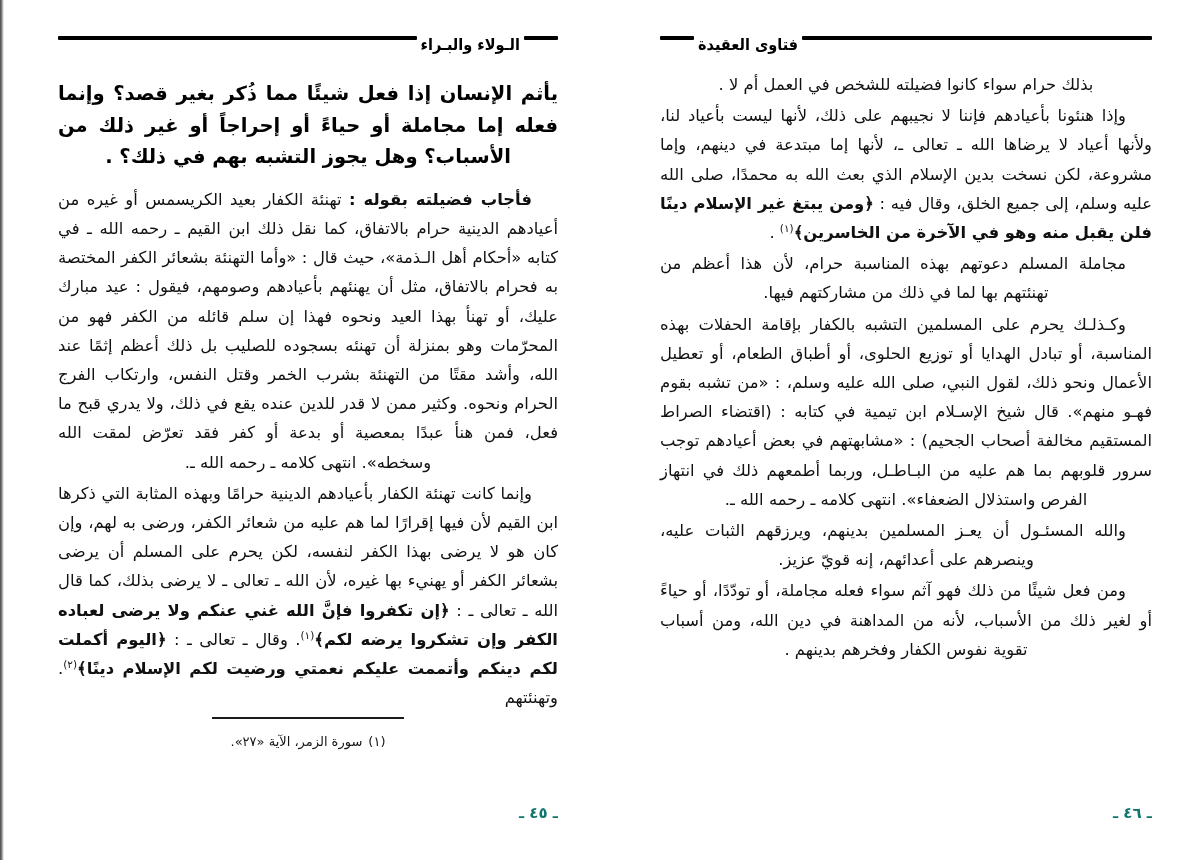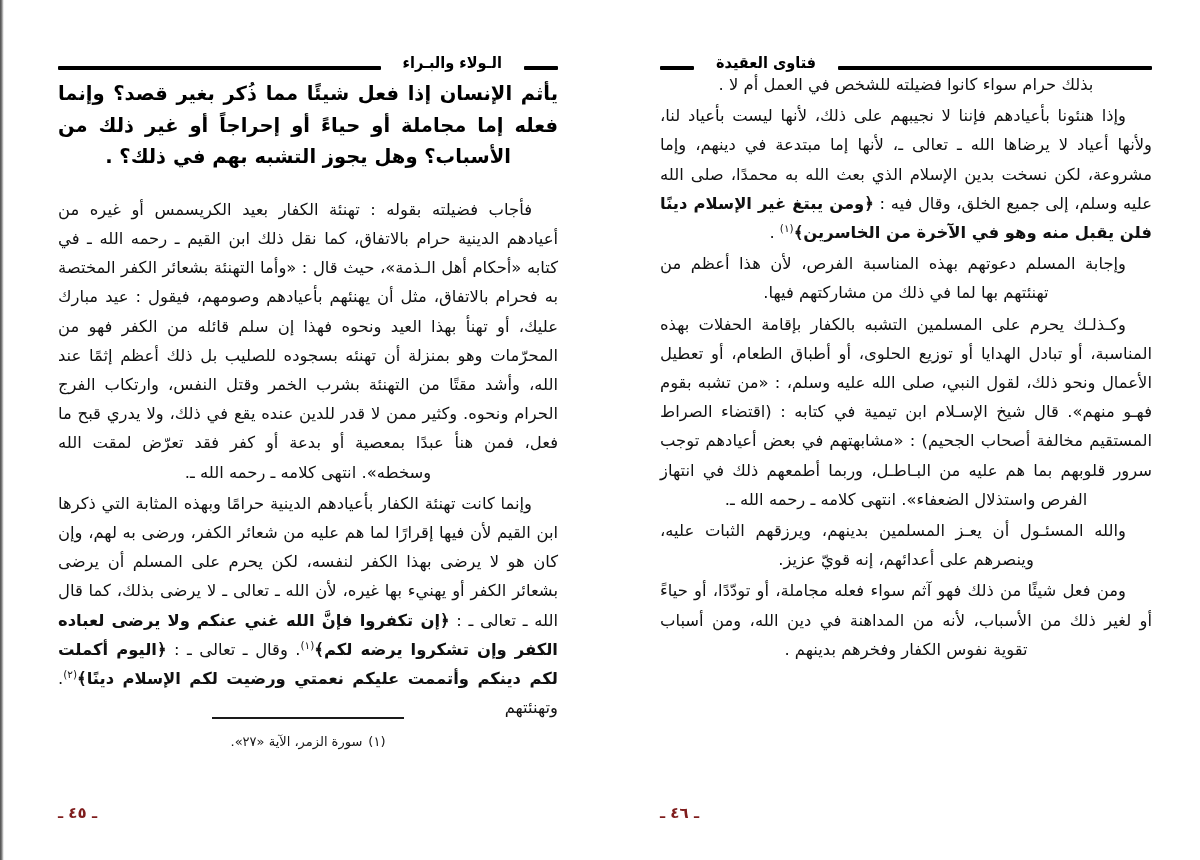--- a/index.html
+++ b/index.html
@@ -43,22 +43,22 @@
 
   .page-left  { left: 58px;  width: 500px; }
   .page-right { left: 660px; width: 492px; }
 
   
   .running-header {
     position: relative;
     height: 34px;
     margin-top: 36px;
     display: flex;
-    align-items: flex-end;
-    gap: 22px;
+    align-items: flex-start;
+    gap: 4px;
   }
 
   .hdr-title {
     font-family: "DejaVu Sans", sans-serif;
     font-weight: bold;
     font-size: 14.5px;
     letter-spacing: -0.3px;
     white-space: nowrap;
     color: #000;
     transform: scaleY(1.12);
@@ -77,21 +77,21 @@
     background: #000;
     border-radius: 1px;
   }
 
   
   .question-heading {
     font-family: "DejaVu Sans", sans-serif;
     font-weight: bold;
     font-size: 19.5px;
     line-height: 1.62;
-    margin: 8px 0 22px 0;
+    margin: 8px 0 12px 0;
     text-align: justify;
     text-align-last: center;
     color: #000;
   }
 
   .body-block {
     font-family: "DejaVu Sans", sans-serif;
     font-size: 16.4px;
     line-height: 1.78;
     text-align: justify;
@@ -102,21 +102,21 @@
 
   .body-block.indented {
     text-indent: 26px;
   }
 
   .body-block.flush-last {
     text-align-last: auto;
   }
 
   .strong-run {
-    font-weight: normal;
+    font-weight: bold;
   }
 
   .verse {
     font-weight: bold;
   }
 
   .fn-ref {
     font-size: 10.5px;
     vertical-align: super;
     font-weight: normal;
@@ -153,26 +153,26 @@
   }
 
   .fn-marker { margin-left: 6px; }
 
   
   .folio {
     position: absolute;
     bottom: 38px;
     left: 0;
     width: 100%;
-    text-align: left;
+    text-align: right;
     font-family: "DejaVu Sans", sans-serif;
     font-size: 15px;
     font-weight: bold;
     letter-spacing: 2px;
-    color: #7f1d1d;
+    color: #0f766e;
   }
 </style>
 </head>
 <body>
 
 <div id="spread">
 
   <div class="scan-edge-left"></div>
 
   <div class="page page-left">
@@ -204,21 +204,21 @@
     <div class="running-header">
       <div class="rule-long"></div>
       <div class="hdr-title">فتاوى العقيدة</div>
       <div class="rule-short"></div>
     </div>
 
     <p class="body-block"><span>بذلك حرام سواء كانوا فضيلته للشخص في العمل أم لا .</span></p>
 
     <p class="body-block indented flush-last"><span>وإذا هنئونا بأعيادهم فإننا لا نجيبهم على ذلك، لأنها ليست بأعياد لنا، ولأنها أعياد لا يرضاها الله ـ تعالى ـ، لأنها إما مبتدعة في دينهم، وإما مشروعة، لكن نسخت بدين الإسلام الذي بعث الله به محمدًا، صلى الله عليه وسلم، إلى جميع الخلق، وقال فيه : </span><span class="verse">﴿ومن يبتغ غير الإسلام دينًا فلن يقبل منه وهو في الآخرة من الخاسرين﴾</span><span class="fn-ref">(١)</span><span> .</span></p>
 
-    <p class="body-block indented">وإجابة المسلم دعوتهم بهذه المناسبة الفرص، لأن هذا أعظم من تهنئتهم بها لما في ذلك من مشاركتهم فيها.</p>
+    <p class="body-block indented">مجاملة المسلم دعوتهم بهذه المناسبة حرام، لأن هذا أعظم من تهنئتهم بها لما في ذلك من مشاركتهم فيها.</p>
 
     <p class="body-block indented">وكـذلـك يحرم على المسلمين التشبه بالكفار بإقامة الحفلات بهذه المناسبة، أو تبادل الهدايا أو توزيع الحلوى، أو أطباق الطعام، أو تعطيل الأعمال ونحو ذلك، لقول النبي، صلى الله عليه وسلم، : «من تشبه بقوم فهـو منهم». قال شيخ الإسـلام ابن تيمية في كتابه : (اقتضاء الصراط المستقيم مخالفة أصحاب الجحيم) : «مشابهتهم في بعض أعيادهم توجب سرور قلوبهم بما هم عليه من البـاطـل، وربما أطمعهم ذلك في انتهاز الفرص واستذلال الضعفاء». انتهى كلامه ـ رحمه الله ـ.</p>
 
     <p class="body-block indented">والله المسئـول أن يعـز المسلمين بدينهم، ويرزقهم الثبات عليه، وينصرهم على أعدائهم، إنه قويّ عزيز.</p>
 
     <p class="body-block indented">ومن فعل شيئًا من ذلك فهو آثم سواء فعله مجاملة، أو تودّدًا، أو حياءً أو لغير ذلك من الأسباب، لأنه من المداهنة في دين الله، ومن أسباب تقوية نفوس الكفار وفخرهم بدينهم .</p>
 
 
     <div class="folio">ـ ٤٦ ـ</div>
   </div>

